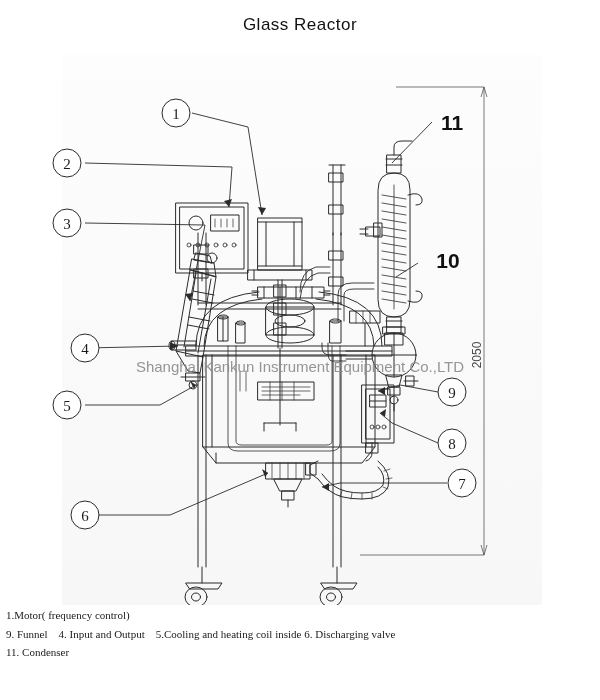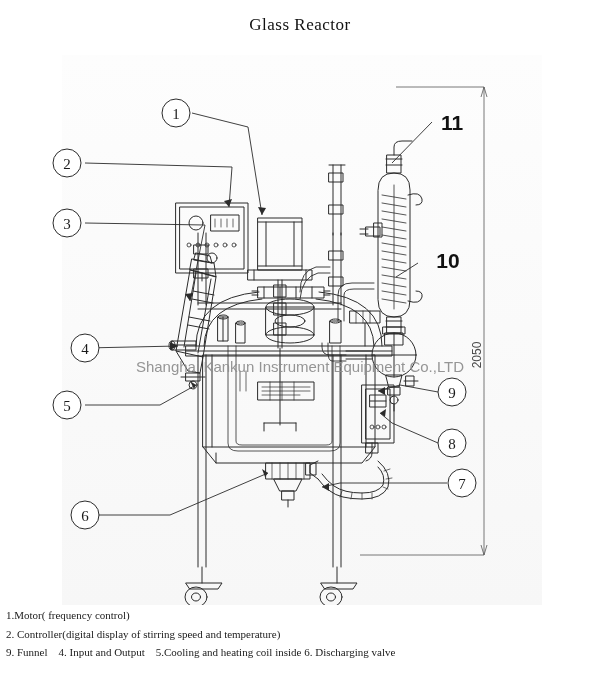--- a/index.html
+++ b/index.html
@@ -9,21 +9,21 @@
     font-family:"Liberation Sans", sans-serif;
     overflow:hidden;
     position:relative;
   }
   #page-title{
     position:absolute;top:15px;left:0;width:600px;
     text-align:center;
     font-size:17px;
     letter-spacing:.5px;
     color:#111;
-    font-family:Liberation Serif, serif;
+    font-family:Liberation Sans, sans-serif;
   }
   #diagram-panel{
     position:absolute;left:0;top:55px;width:600px;height:550px;
   }
   #diagram-svg{display:block;}
   #legend{
     position:absolute;left:6px;top:606px;width:592px;
     font-family:"Liberation Serif", serif;
     font-size:11px;
     color:#1a1a1a;
@@ -447,15 +447,15 @@
     <text x="452" y="75" font-family="Liberation Sans, sans-serif" font-size="21" font-weight="bold" fill="#111">11</text>
   </g>
 
   <text class="wm" x="300" y="317" text-anchor="middle">Shanghai Kankun Instrument Equipment Co.,LTD</text>
 
 </svg>
 </div>
 
 <div id="legend">
   <div class="legend-line">1.Motor( frequency control)</div>
-  <div class="legend-line">2. Controller(digital display of stirring speed and temperature)</div>
   <div class="legend-line">9. Funnel    4. Input and Output    5.Cooling and heating coil inside 6. Discharging valve</div>
+  <div class="legend-line">11. Condenser</div>
 </div>
 
 </body></html>

